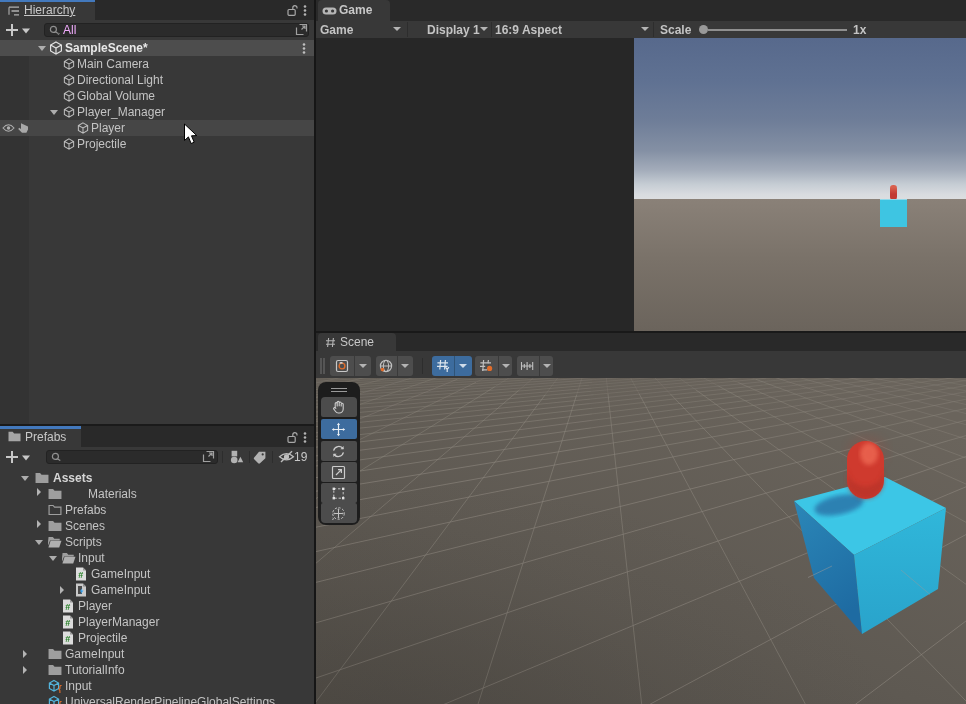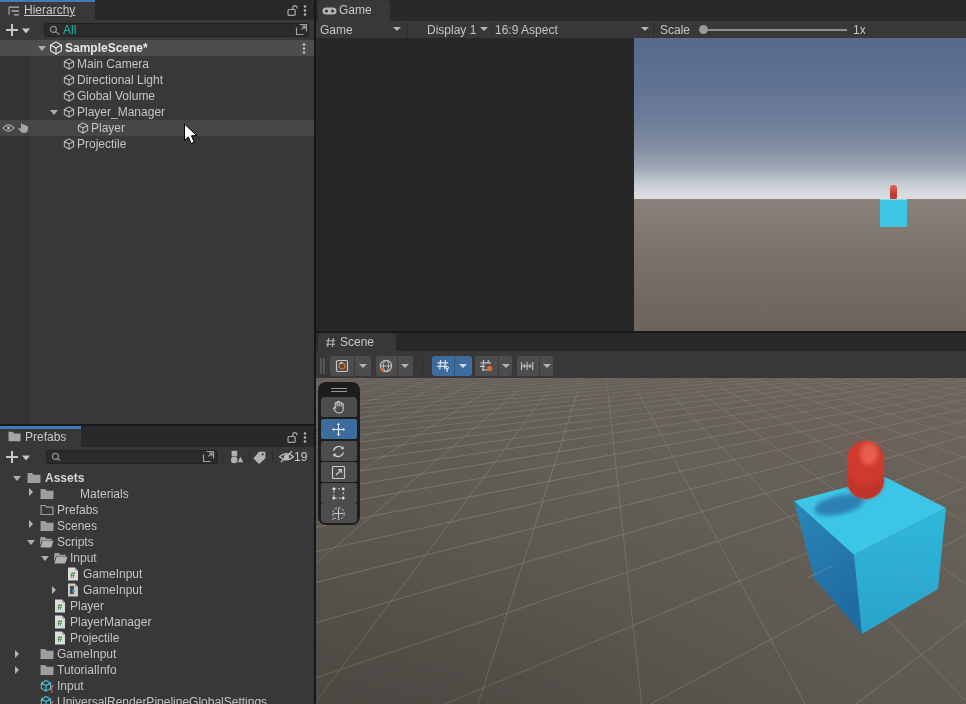--- a/index.html
+++ b/index.html
@@ -1,20 +1,20 @@
 <!DOCTYPE html>
 <html><head>
 <meta charset="utf-8">
 <style>
   html,body{margin:0;padding:0;background:#282828;}
   #root{position:relative;width:966px;height:704px;overflow:hidden;
     font-family:"Liberation Sans",sans-serif;font-size:12px;background:#383838;}
   .abs{position:absolute;}
   .txt{color:#c4c4c4;font-size:12px;line-height:16px;white-space:nowrap;}
-  .dim{color:#14b8a6;}
+  .dim{color:#f0abfc;}
   .tabbar{background:#292929;}
   .tab{background:#383838;border-radius:4px 4px 0 0;}
   .tabtxt{color:#c8c8c8;font-size:12px;line-height:19px;}
   .blue{background:#4379bd;}
   .srch{background:#2b2b2b;border:1px solid #222222;border-radius:3px;}
   .row{position:absolute;left:0;width:314px;height:16px;}
   .caret{width:0;height:0;border-left:4px solid transparent;border-right:4px solid transparent;border-top:4px solid #b4b4b4;}
   .tri{width:0;height:0;border-left:4px solid transparent;border-right:4px solid transparent;border-top:5px solid #adadad;}
   .vline{background:#2d2d2d;width:1px;}
 </style>
@@ -161,21 +161,21 @@
     <svg class="abs" style="left:253px;top:25px" width="14" height="13" viewBox="0 0 14 13">
       <path d="M6 0.8 h6.4 v6.4 L7 12.2 a1.3 1.3 0 0 1 -1.8 0 L1.2 8.2 a1.3 1.3 0 0 1 0 -1.8 Z" fill="#b2b2b2"></path>
       <circle cx="9.7" cy="3.4" r="1.1" fill="#383838"></circle>
     </svg>
     <svg class="abs" style="left:278px;top:24px" width="17" height="13" viewBox="0 0 17 13">
       <path d="M1.5 6.8 Q8.5 0.6 15.5 6.8 Q8.5 13 1.5 6.8 Z" fill="none" stroke="#bcbcbc" stroke-width="1.2"></path>
       <circle cx="8.5" cy="6.8" r="2.6" fill="#bcbcbc"></circle>
       <path d="M3 12 L14 1.2" stroke="#bcbcbc" stroke-width="1.4"></path>
     </svg>
     <div class="abs txt" style="left:294px;top:23px;color:#c8c8c8;">19</div>
-    <div class="abs" style="left:8px;top:-2px;width:254px;height:280px;">
+    <div class="abs" style="left:16px;top:-2px;width:254px;height:280px;">
     <div class="abs tri" style="left:5px;top:52px;"></div>
     <svg class="abs" style="left:19px;top:48px" width="14" height="12" viewBox="0 0 13 11">
           <path d="M0.5 0.8 h4.2 l1.4 1.6 h6.4 v7.8 h-12 z" fill="#9e9e9e"></path>
         </svg>
     <div class="abs txt" style="left:37px;top:46px;font-weight:bold;color:#d6d6d6;">Assets</div>
     <div class="abs caret" style="left:19px;top:66px;transform:rotate(-90deg);"></div>
     <svg class="abs" style="left:32px;top:64px" width="14" height="12" viewBox="0 0 13 11">
           <path d="M0.5 0.8 h4.2 l1.4 1.6 h6.4 v7.8 h-12 z" fill="#9e9e9e"></path>
         </svg>
     <div class="abs txt" style="left:49px;top:62px;margin-left:23px;">Materials</div>
@@ -249,21 +249,21 @@
     <div class="abs txt" style="left:49px;top:254px;">Input</div>
     <svg class="abs" style="left:32px;top:271px" width="14" height="14" viewBox="0 0 14 14">
           <path d="M6 1.5 L10.6 4 V9.4 L6 12 L1.4 9.4 V4 Z M1.4 4 L6 6.6 L10.6 4 M6 6.6 V12" fill="none" stroke="#53b4dc" stroke-width="1.2"></path>
           <text x="10.2" y="12.5" font-family="Liberation Sans" font-size="8.5" font-weight="bold" fill="#e06c2a">{}</text>
         </svg>
     <div class="abs txt" style="left:49px;top:270px;">UniversalRenderPipelineGlobalSettings</div>
     </div>
   </div>
   <div class="abs" style="left:314px;top:0;width:2px;height:704px;background:#161616;"></div>
   <div class="abs" style="left:0;top:424px;width:314px;height:2px;background:#1a1a1a;"></div>
-  <div class="abs" id="game" style="left:316px;top:0;width:650px;height:331px;">
+  <div class="abs" id="game" style="left:316px;top:0;width:650px;height:331px;font-weight:bold;">
     <div class="abs tabbar" style="left:0;top:0;width:650px;height:21px;"></div>
     <div class="abs tab" style="left:2px;top:0;width:72px;height:21px;"></div>
     <svg class="abs" style="left:6px;top:6px" width="15" height="10" viewBox="0 0 15 10">
       <rect x="0.5" y="1.5" width="14" height="7" rx="3.5" fill="#b6b6b6"></rect>
       <circle cx="4.4" cy="5" r="1.6" fill="#383838"></circle>
         <circle cx="10.6" cy="5" r="1.6" fill="#383838"></circle>
     </svg>
     <div class="abs tabtxt" style="left:23px;top:1px;">Game</div>
     <div class="abs" style="left:0;top:21px;width:650px;height:17px;background:#383838;border-bottom:1px solid #1e1e1e;"></div>
     <div class="abs txt" style="left:4px;top:22px;">Game</div>

